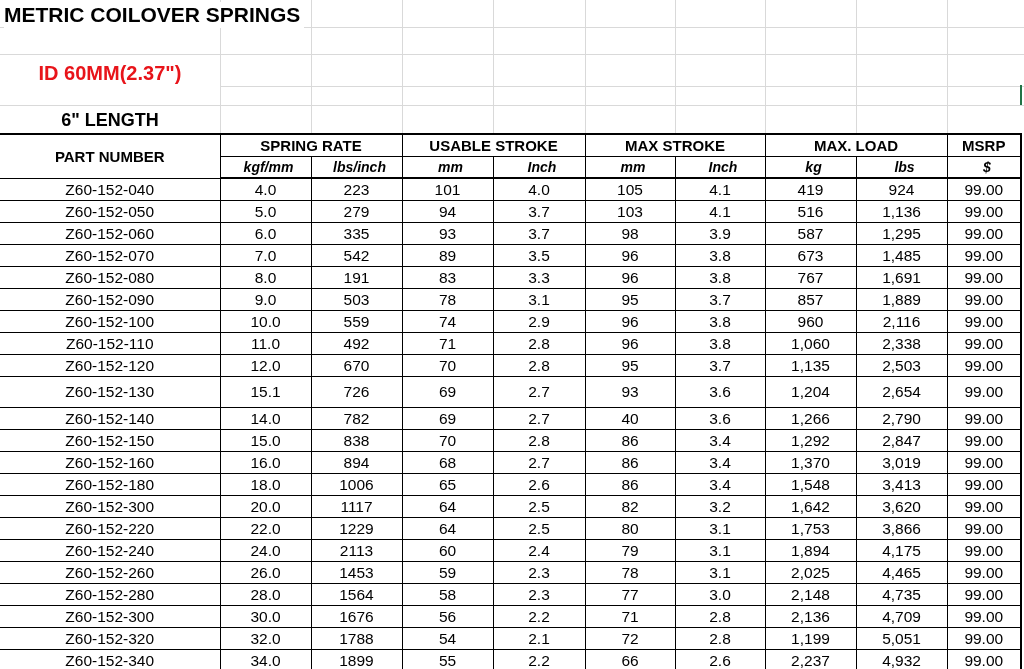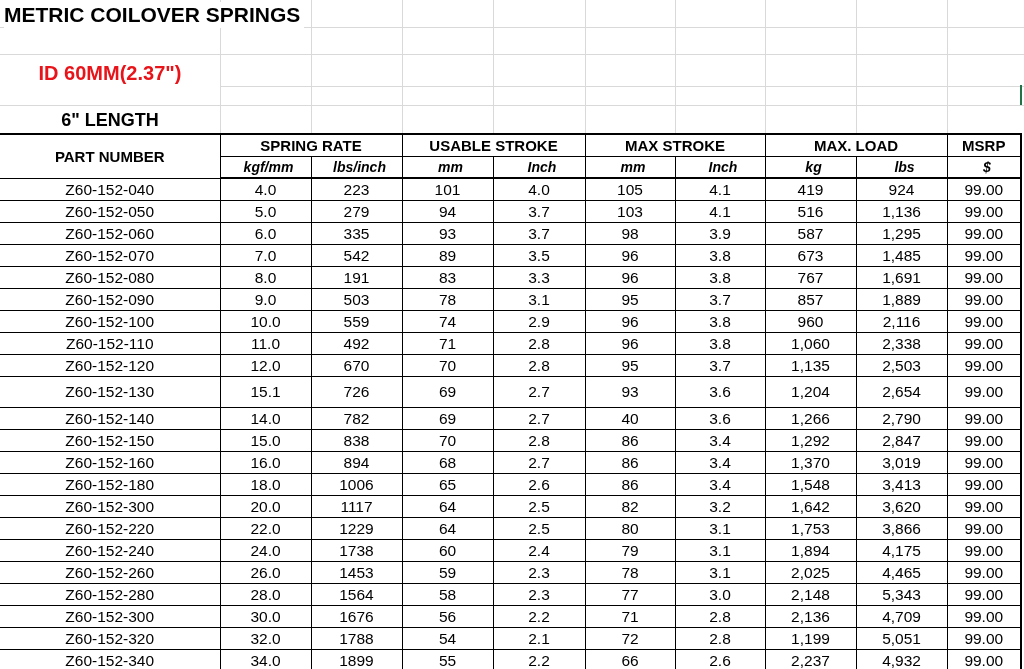--- a/index.html
+++ b/index.html
@@ -276,21 +276,21 @@
         <td>2.5</td>
         <td>80</td>
         <td>3.1</td>
         <td>1,753</td>
         <td>3,866</td>
         <td>99.00</td>
       </tr>
       <tr>
         <td>Z60-152-240</td>
         <td>24.0</td>
-        <td>1738</td>
+        <td>2113</td>
         <td>60</td>
         <td>2.4</td>
         <td>79</td>
         <td>3.1</td>
         <td>1,894</td>
         <td>4,175</td>
         <td>99.00</td>
       </tr>
       <tr>
         <td>Z60-152-260</td>
@@ -306,21 +306,21 @@
       </tr>
       <tr>
         <td>Z60-152-280</td>
         <td>28.0</td>
         <td>1564</td>
         <td>58</td>
         <td>2.3</td>
         <td>77</td>
         <td>3.0</td>
         <td>2,148</td>
-        <td>5,343</td>
+        <td>4,735</td>
         <td>99.00</td>
       </tr>
       <tr>
         <td>Z60-152-300</td>
         <td>30.0</td>
         <td>1676</td>
         <td>56</td>
         <td>2.2</td>
         <td>71</td>
         <td>2.8</td>

